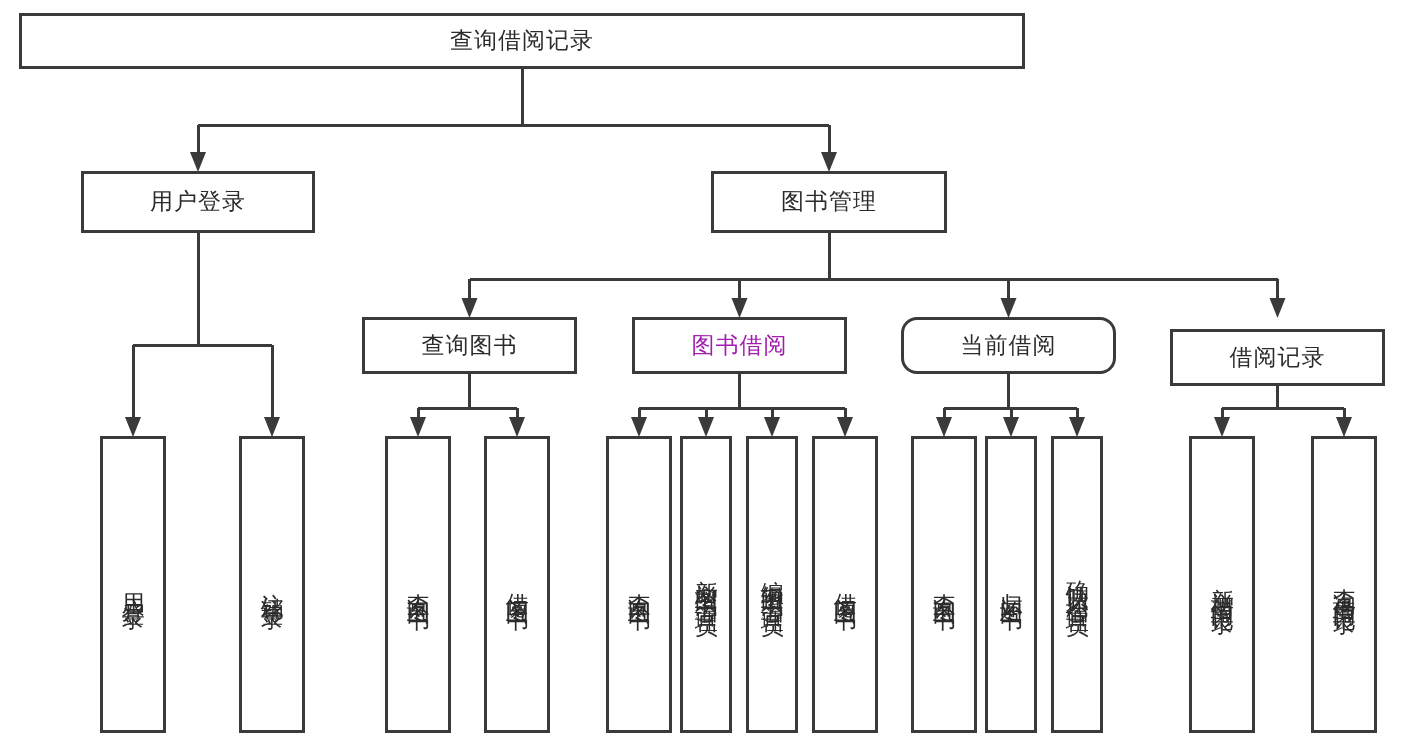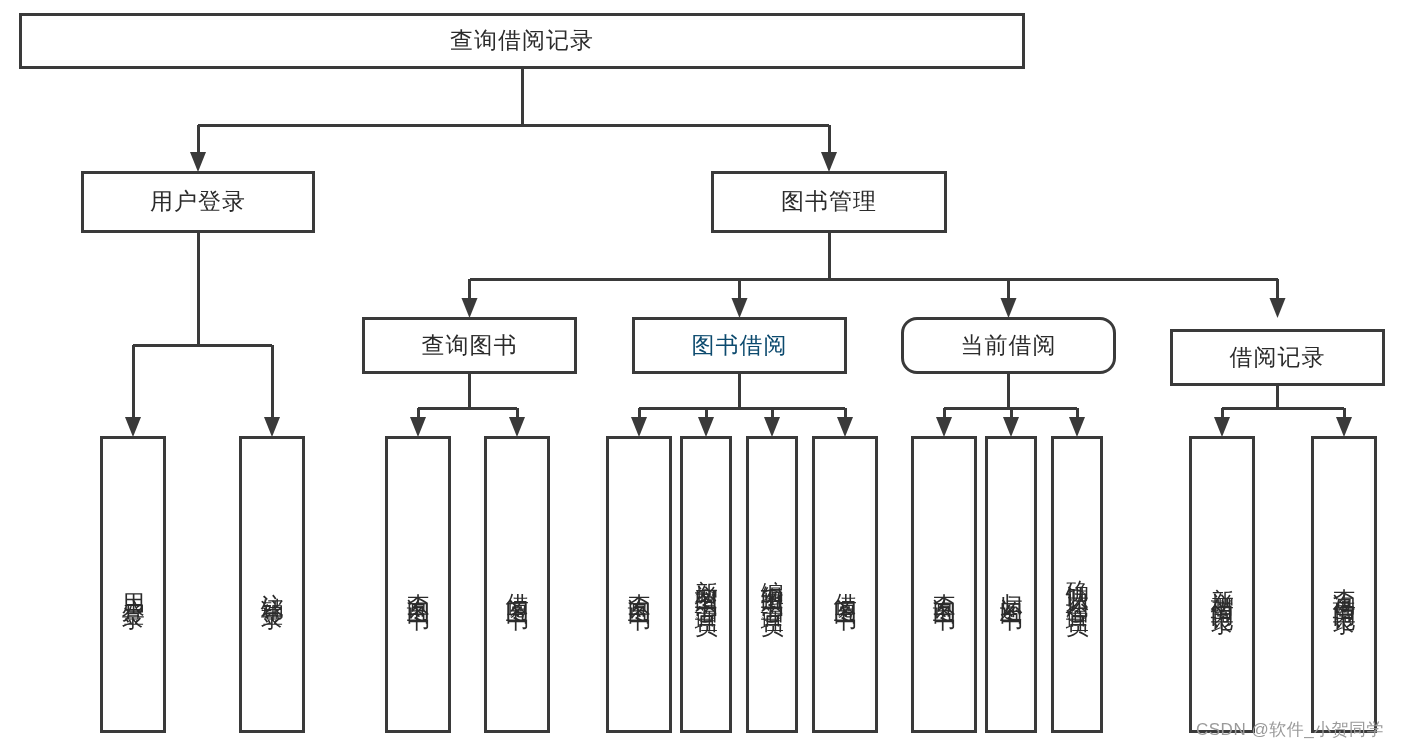--- a/index.html
+++ b/index.html
@@ -125,21 +125,21 @@
       </div>
       <div class="node horiz" style="left: 81px; top: 171px; width: 234px; height: 62px; border-color: rgb(58, 58, 58); background: rgb(255, 255, 255); color: rgb(43, 43, 43);">
         <span class="label">用户登录</span>
       </div>
       <div class="node horiz" style="left: 711px; top: 171px; width: 236px; height: 62px; border-color: rgb(58, 58, 58); background: rgb(255, 255, 255); color: rgb(43, 43, 43);">
         <span class="label">图书管理</span>
       </div>
       <div class="node horiz" style="left: 362px; top: 317px; width: 215px; height: 57px; border-color: rgb(58, 58, 58); background: rgb(255, 255, 255); color: rgb(43, 43, 43);">
         <span class="label">查询图书</span>
       </div>
-      <div class="node horiz" style="left: 632px; top: 317px; width: 215px; height: 57px; border-color: rgb(58, 58, 58); background: rgb(255, 255, 255); color: #0c4a6e;">
+      <div class="node horiz" style="left: 632px; top: 317px; width: 215px; height: 57px; border-color: rgb(58, 58, 58); background: rgb(255, 255, 255); color: #a21caf;">
         <span class="label">图书借阅</span>
       </div>
       <div class="node horiz" style="left: 901px; top: 317px; width: 215px; height: 57px; border-color: rgb(58, 58, 58); background: rgb(255, 255, 255); color: rgb(43, 43, 43); border-radius: 16px;">
         <span class="label">当前借阅</span>
       </div>
       <div class="node horiz" style="left: 1170px; top: 317px; width: 215px; height: 57px; border-color: rgb(58, 58, 58); background: rgb(255, 255, 255); color: rgb(43, 43, 43); margin-top: 12px;">
         <span class="label">借阅记录</span>
       </div>
       <div class="node vert" style="left: 100px; top: 436px; width: 66px; height: 297px; border-color: rgb(58, 58, 58); background: rgb(255, 255, 255); color: rgb(43, 43, 43);">
         <span class="label">用户登录</span>
@@ -174,14 +174,13 @@
       <div class="node vert" style="left: 1051px; top: 436px; width: 52px; height: 297px; border-color: rgb(58, 58, 58); background: rgb(255, 255, 255); color: rgb(43, 43, 43);">
         <span class="label">确认归还（管理员）</span>
       </div>
       <div class="node vert" style="left: 1189px; top: 436px; width: 66px; height: 297px; border-color: rgb(58, 58, 58); background: rgb(255, 255, 255); color: rgb(43, 43, 43);">
         <span class="label">新增借阅记录</span>
       </div>
       <div class="node vert" style="left: 1311px; top: 436px; width: 66px; height: 297px; border-color: rgb(58, 58, 58); background: rgb(255, 255, 255); color: rgb(43, 43, 43);">
         <span class="label">查询借阅记录</span>
       </div>
     </div>
-  <div class="watermark" style="left: 1196px; top: 718px;">CSDN @软件_小贺同学</div>
 </div>
 
 </body></html>

